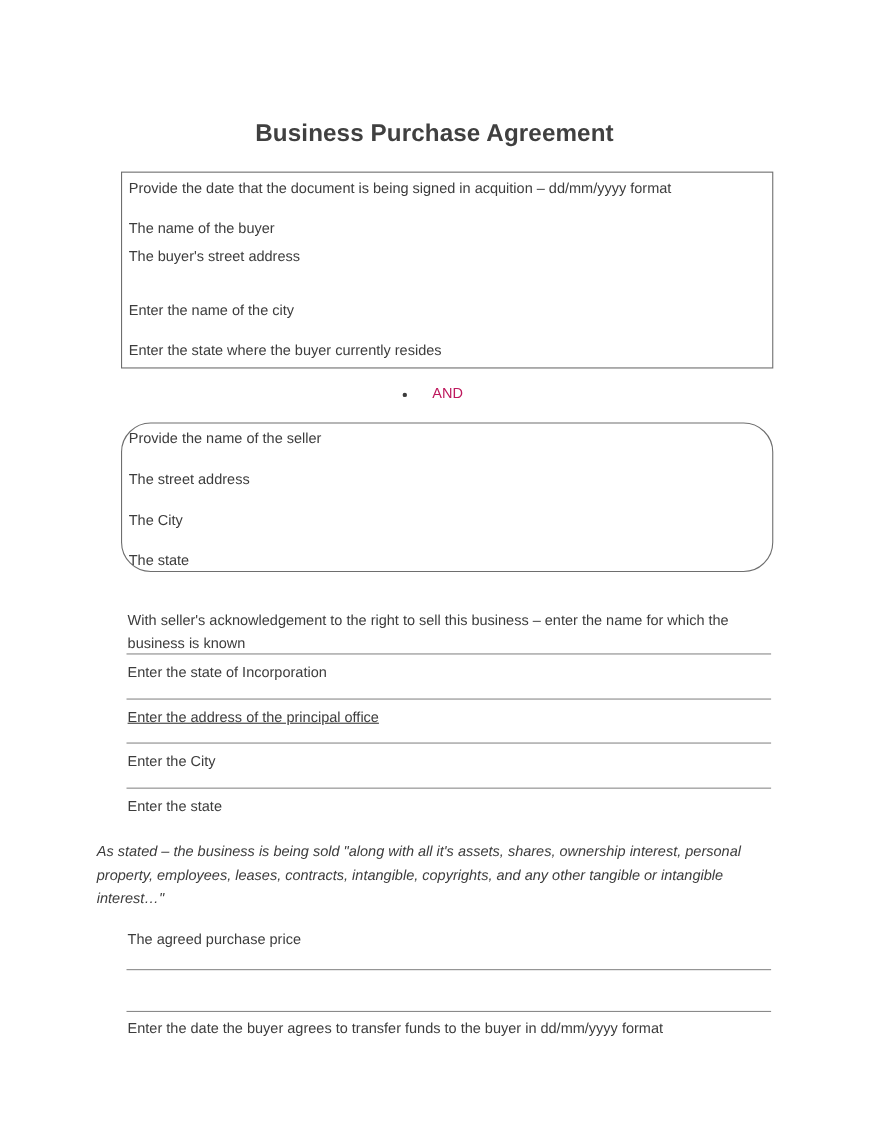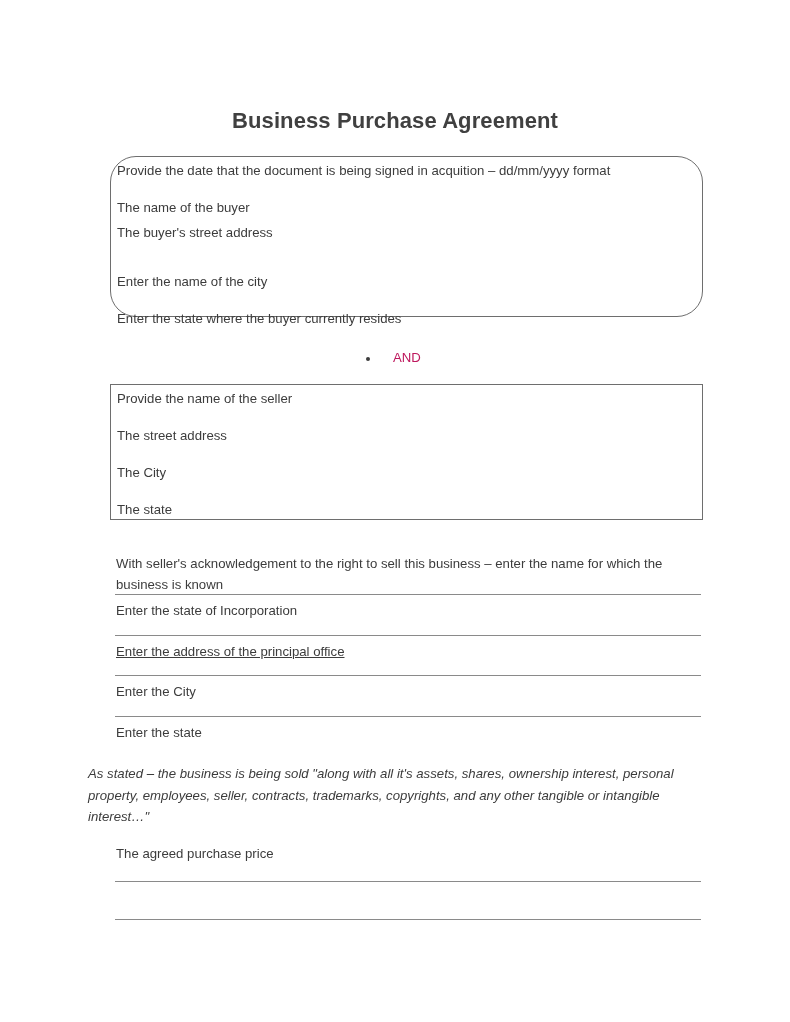--- a/index.html
+++ b/index.html
@@ -41,22 +41,22 @@
 
   
   .field-box {
     position: absolute;
     left: 110px;
     width: 593px;
     box-sizing: border-box;
     border: 1px solid #6e6e6e;
     background: #ffffff;
   }
-  #box-buyer  { top: 156px;  height: 161px; border-radius: 26px; }
-  #box-seller { top: 384px;  height: 136px; }
+  #box-buyer  { top: 156px;  height: 179px; }
+  #box-seller { top: 384px;  height: 136px; border-radius: 27px; }
 
   .field-box .field-line {
     position: absolute;
     left: 6px;
     font-size: 13.2px;
     line-height: 16px;
     color: #3c3c3c;
     white-space: nowrap;
   }
 
@@ -188,20 +188,21 @@
 
   <div class="rule" id="rule-2"></div>
   <div class="ruled-label" id="label-2">Enter the address of the principal office</div>
 
   <div class="rule" id="rule-3"></div>
   <div class="ruled-label" id="label-3">Enter the City</div>
 
   <div class="rule" id="rule-4"></div>
   <div class="ruled-label" id="label-4">Enter the state</div>
 
-  <div class="clause-italic">As stated – the business is being sold "along with all it's assets, shares, ownership interest, personal property, employees, seller, contracts, trademarks, copyrights, and any other tangible or intangible interest…"</div>
+  <div class="clause-italic">As stated – the business is being sold "along with all it's assets, shares, ownership interest, personal property, employees, leases, contracts, intangible, copyrights, and any other tangible or intangible interest…"</div>
 
   <div class="ruled-label" id="label-price">The agreed purchase price</div>
   <div class="rule" id="rule-5"></div>
 
   <div class="rule" id="rule-6"></div>
+  <div class="ruled-label" id="label-date">Enter the date the buyer agrees to transfer funds to the buyer in dd/mm/yyyy format</div>
 
 </div>
 
 </body></html>

